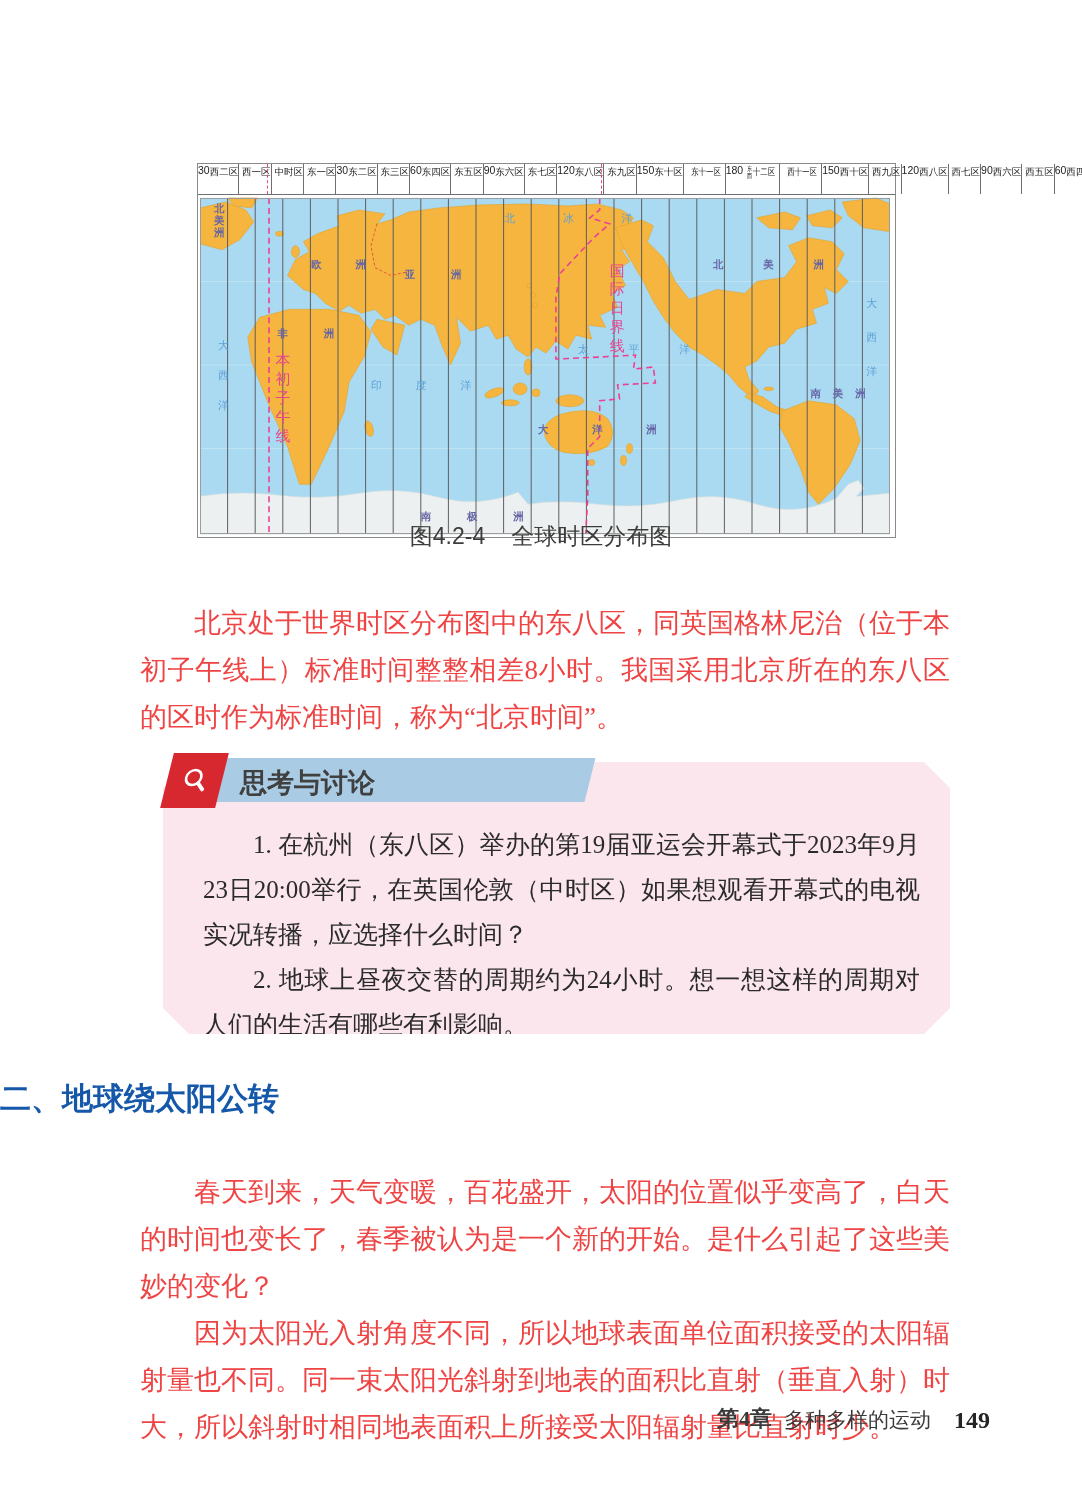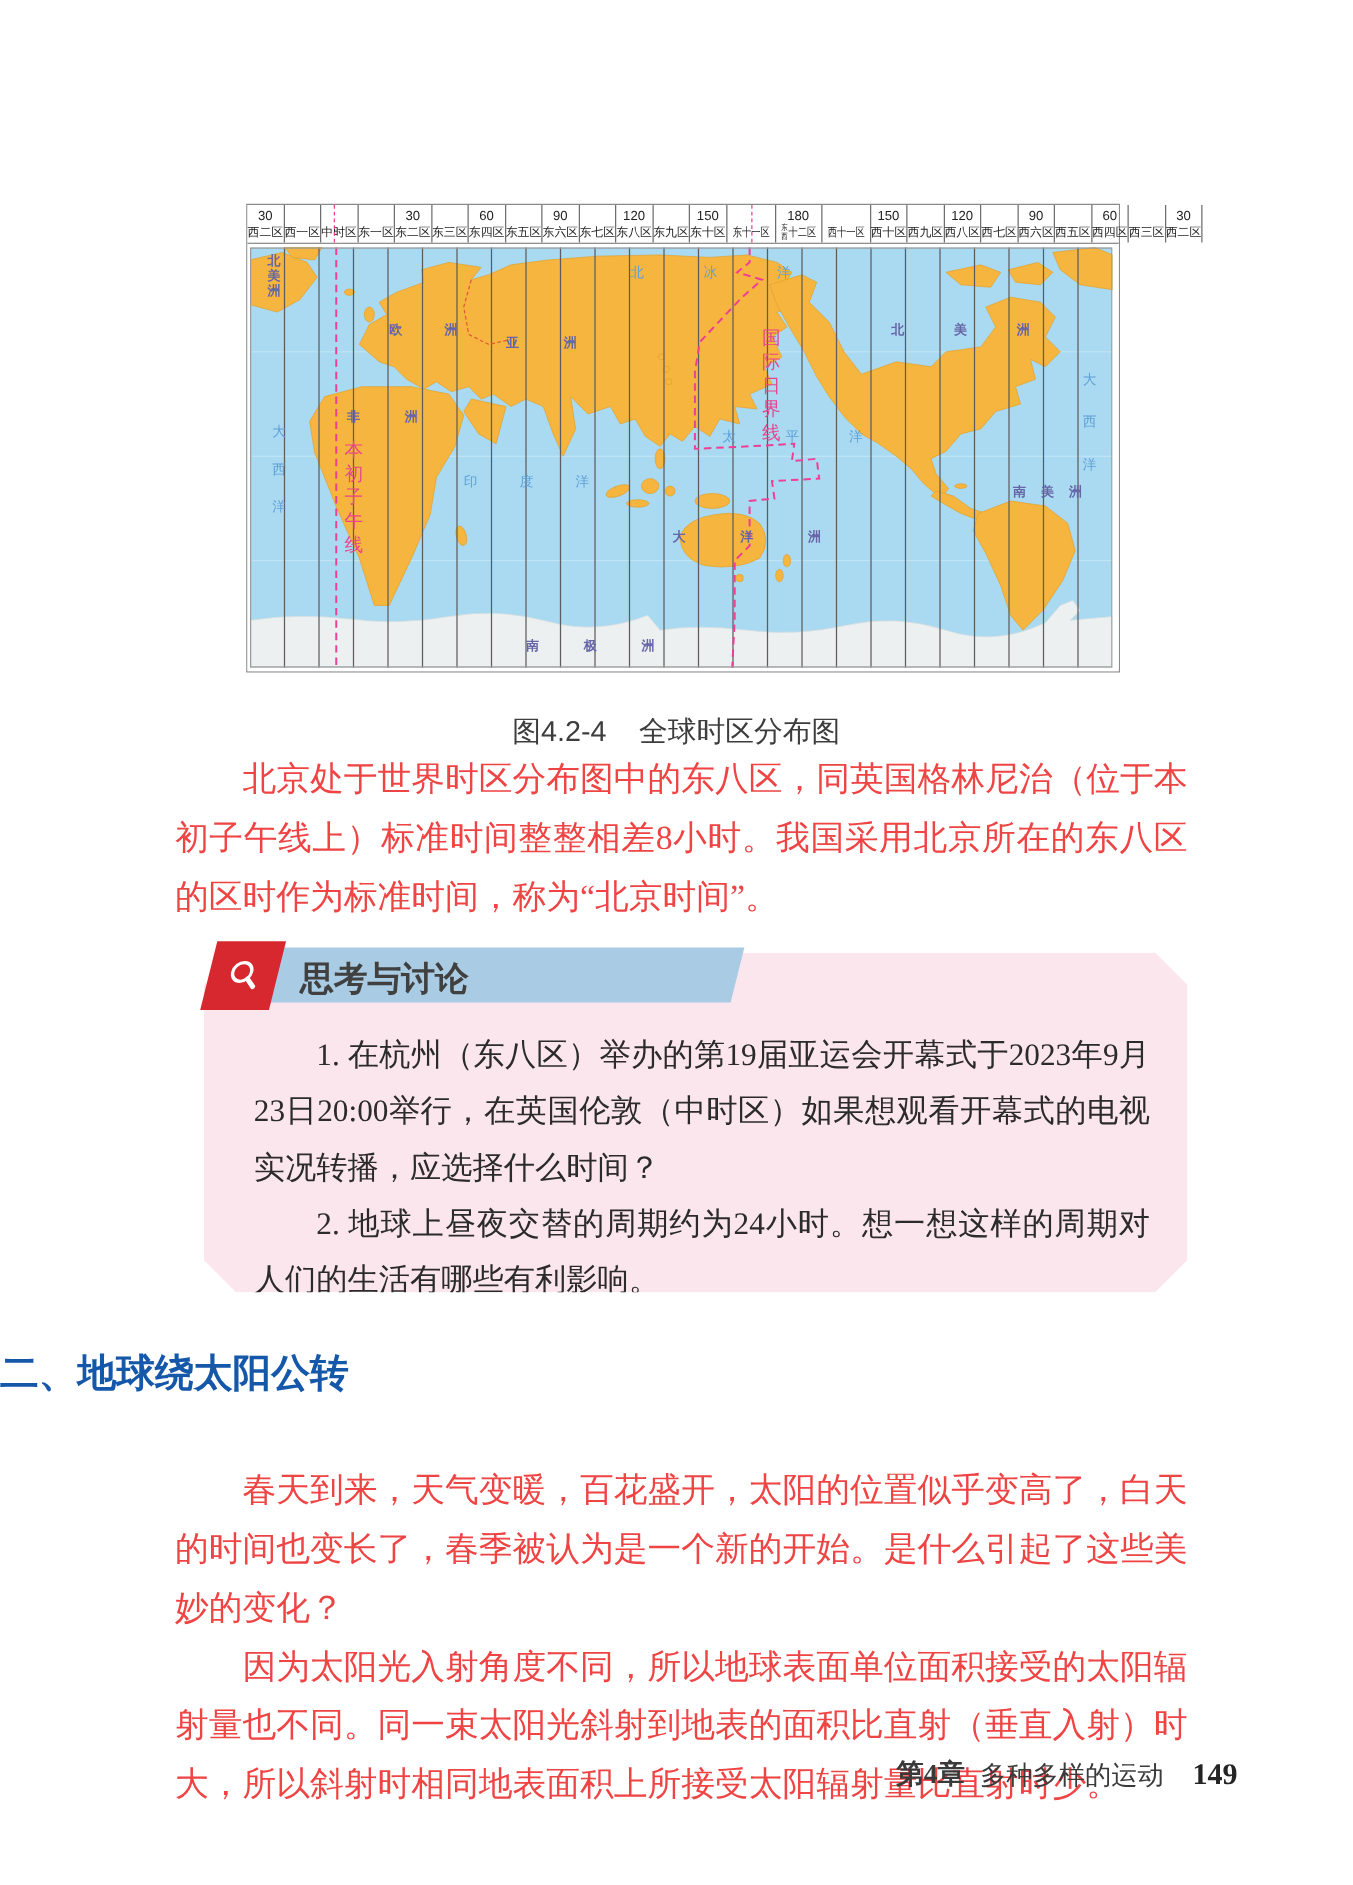--- a/index.html
+++ b/index.html
@@ -1,36 +1,36 @@
 <!DOCTYPE html>
 <html><head>
 <meta charset="utf-8">
 <style>
   html,body{margin:0;padding:0;background:#ffffff;}
   .page{position:relative;width:1082px;height:1508px;background:#fff;overflow:hidden;
         font-family:"Liberation Serif","DejaVu Serif",serif;color:#2b2b2b;}
   
   .figure{position:absolute;left:197px;top:163px;width:697px;border:1px solid #8a8a8a;background:#fff;}
   .tz-header{display:flex;width:100%;height:30px;box-sizing:border-box;background:#fff;position:relative;}
-  .tzcol{flex:1;border-right:1px solid #6f6f6f;display:flex;flex-direction:column;align-items:center;
+  .tzcol{flex:1;border-right:1px solid #6f6f6f;display:flex;flex-direction:row;
          justify-content:flex-end;font-family:"Liberation Sans","DejaVu Sans",sans-serif;overflow:visible;}
   .tzcol:last-child{border-right:none;}
   .tzdeg{font-size:10.5px;line-height:12px;color:#222;white-space:nowrap;}
   .tzname{font-size:9.5px;line-height:15px;color:#222;white-space:nowrap;}
   .tzname.narrow{transform:scaleX(0.78);}
   .tzstack{display:inline-flex;flex-direction:column;font-size:6.5px;line-height:7px;vertical-align:middle;margin-right:1px;}
   .hdr-dash{position:absolute;top:0;bottom:0;width:0;border-left:1.6px dashed #ee3f96;}
   .map-wrap{border-top:1px solid #6f6f6f;padding:2px;background:#fff;}
   .map-wrap svg{display:block;}
   .mlab{font-family:"Liberation Sans","DejaVu Sans",sans-serif;}
   .mlab.land{fill:#6666a6;font-size:10.5px;font-weight:bold;}
   .mlab.ocean{fill:#5f9fd6;font-size:11px;}
   .mlab.pink{fill:#e8458f;font-size:15px;letter-spacing:1px;}
   
-  .caption{position:absolute;left:0;top:570px;width:1082px;text-align:center;
+  .caption{position:absolute;left:0;top:521px;width:1082px;text-align:center;
            font-family:"Liberation Sans","DejaVu Sans",sans-serif;font-size:23px;color:#3d3d3d;}
   .caption .cap-title{margin-left:26px;}
   
   .body-block{position:absolute;left:140px;width:810px;font-size:27px;line-height:47px;
               text-align:justify;color:#ef4444;}
   .body-block p{margin:0;text-indent:2em;}
   
   .think-box{position:absolute;left:163px;top:762px;width:787px;height:272px;background:#fbe6ee;
              clip-path:polygon(26px 0,calc(100% - 26px) 0,100% 26px,100% calc(100% - 26px),
                        calc(100% - 26px) 100%,26px 100%,0 calc(100% - 26px),0 26px);}

